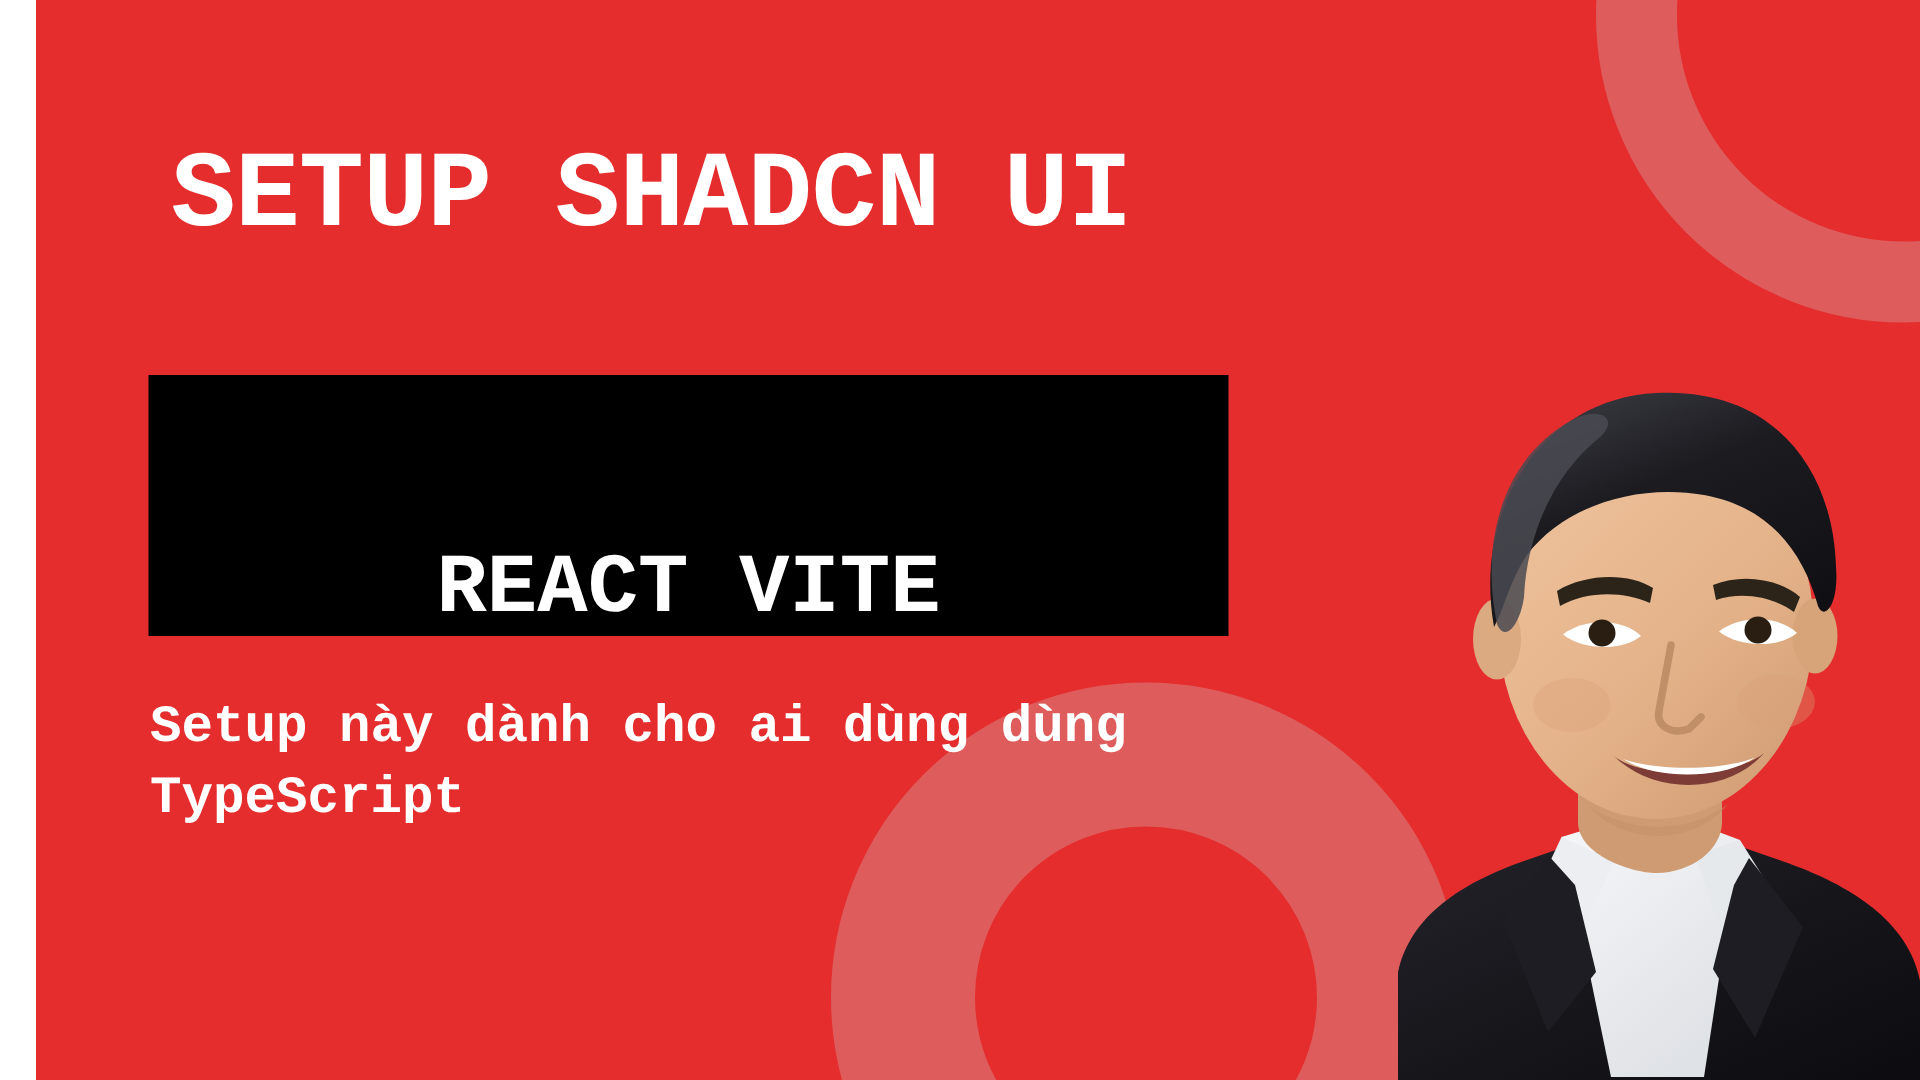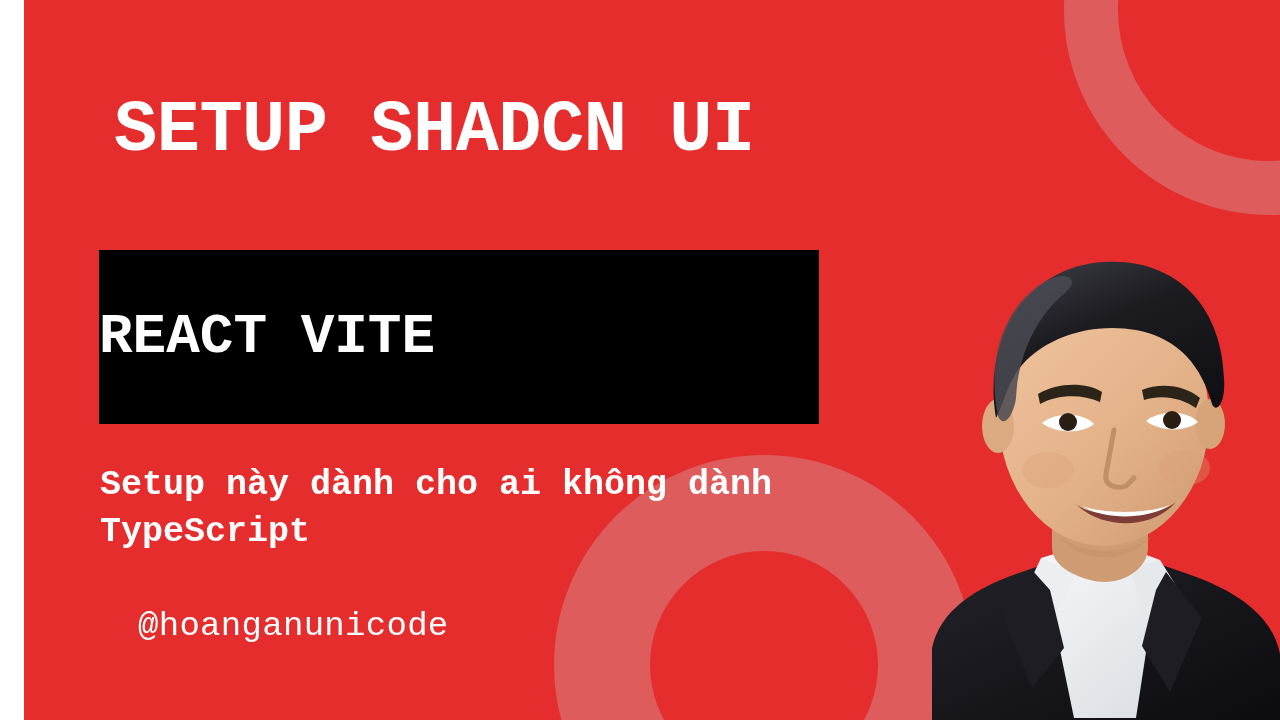--- a/index.html
+++ b/index.html
@@ -67,23 +67,23 @@
   }
 
   #callout-box {
     position: absolute;
     left: 75px;
     top: 250px;
     width: 720px;
     height: 174px;
     background: #000000;
     display: flex;
-    flex-direction: row;
+    flex-direction: column;
     align-items: center;
-    justify-content: flex-start;
+    justify-content: flex-end;
   }
   .callout-line {
     color: #ffffff;
     font-size: 56px;
     font-weight: bold;
     line-height: 1.12;
     letter-spacing: 0px;
     white-space: nowrap;
     text-align: center;
   }
@@ -188,17 +188,16 @@
       <path d="M 224 320 C 252 338 290 338 316 318 C 294 346 246 346 224 320 Z" fill="#c08f68" opacity="0.45"></path>
     </svg>
   </div>
 
   <div id="headline">SETUP SHADCN UI</div>
 
   <div id="callout-box">
     <div class="callout-line">REACT VITE</div>
   </div>
 
-  <div id="subtitle">Setup này dành cho ai không dành TypeScript</div>
-
-  <div id="handle">@hoanganunicode</div>
+  <div id="subtitle">Setup này dành cho ai dùng dùng TypeScript</div>
+
 
 </div>
 
 </body></html>

